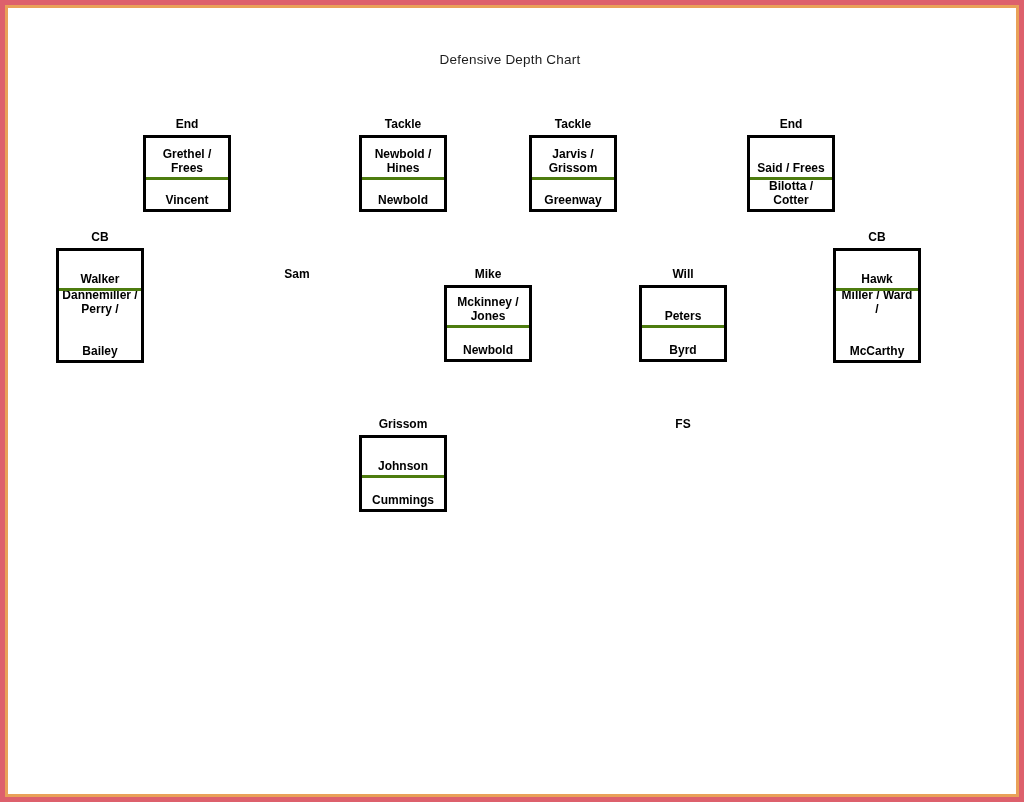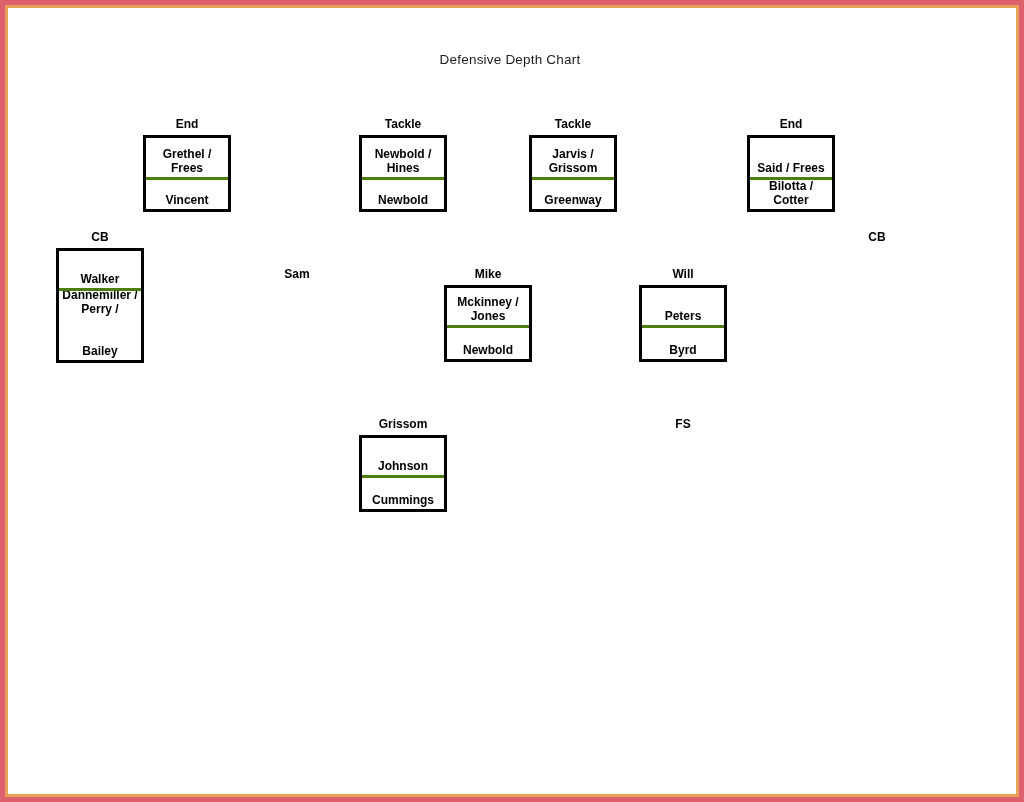--- a/index.html
+++ b/index.html
@@ -156,20 +156,28 @@
     <div class="unit" style="left:611px; top:267px;">
       <div class="pos-label">Will</div>
       <div class="pos-box h77">
         <div class="cell first-cb cell">Peters</div>
         <div class="cell second">Byrd</div>
       </div>
     </div>
 
     <div class="unit" style="left:805px; top:230px;">
       <div class="pos-label">CB</div>
+      <div class="pos-box h115">
+        <div class="cell first-cb cell">Hawk</div>
+        <div class="cell second">Miller / Ward
+/
+
+
+McCarthy</div>
+      </div>
     </div>
 
     <div class="unit" style="left:331px; top:417px;">
       <div class="pos-label">Grissom</div>
       <div class="pos-box h77">
         <div class="cell first-cb cell">Johnson</div>
         <div class="cell second">Cummings</div>
       </div>
     </div>
 

